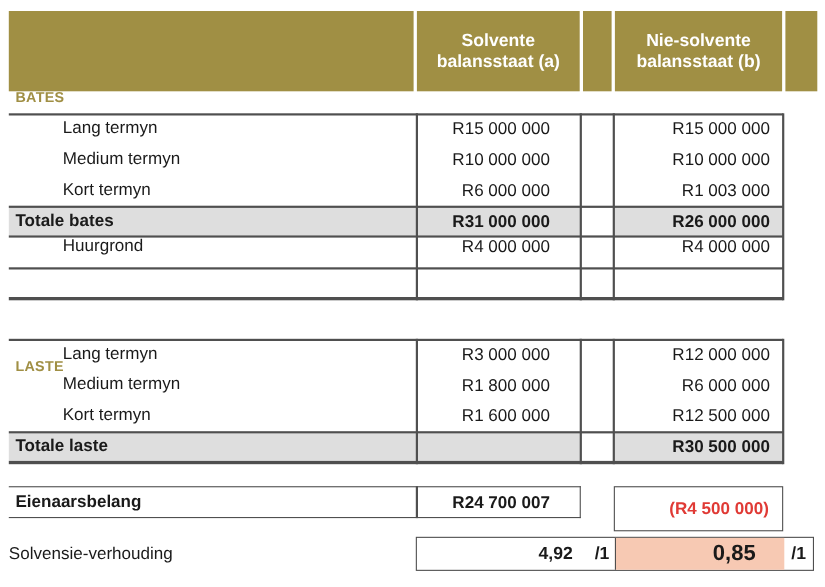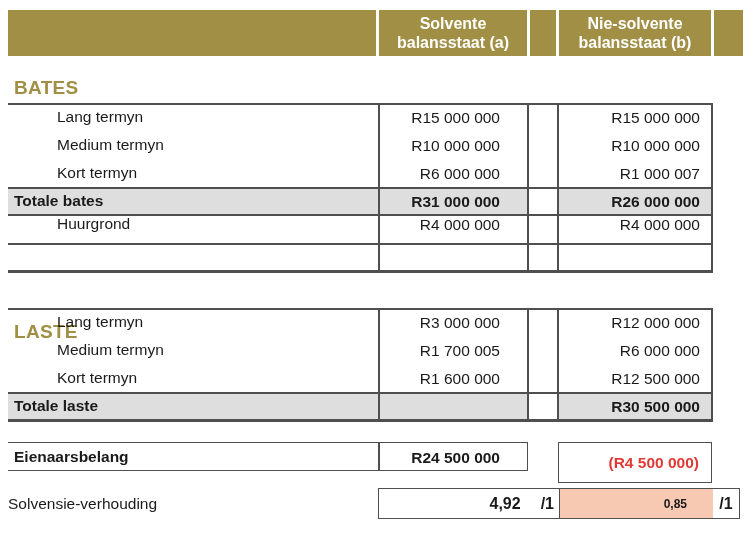--- a/index.html
+++ b/index.html
@@ -12,26 +12,26 @@
     --header-text:#ffffff;
   }
   html,body{margin:0;padding:0;}
   body{
     width:750px;height:534px;background:#ffffff;
     font-family:"Liberation Sans", sans-serif;color:var(--text);
     position:relative;overflow:hidden;font-size:15.5px;
   }
   .page{position:absolute;inset:0;}
   
-  .hdr-seg{position:absolute;top:10px;height:46px;background:var(--gold);}
+  .hdr-seg{position:absolute;top:10px;height:73px;background:var(--gold);}
   .hdr-txt{display:flex;flex-direction:column;justify-content:center;align-items:center;
     color:var(--header-text);font-weight:bold;font-size:16px;line-height:19px;text-align:center;}
   
   .sect{position:absolute;left:14px;height:24px;display:flex;align-items:center;
-    color:var(--gold);font-weight:bold;font-size:19px;letter-spacing:.3px;}
+    color:var(--gold);font-weight:bold;font-size:13px;letter-spacing:.3px;}
   
   .hline{position:absolute;left:8px;width:704px;height:1.5px;background:var(--border);}
   .hline.thick{height:2.5px;}
   .vline{position:absolute;width:1.5px;background:var(--border);}
   
   .grayband{position:absolute;height:25.5px;background:var(--gray);}
   
   .trow{position:absolute;left:8px;width:735px;height:28px;}
   .lbl{position:absolute;top:0;height:100%;display:flex;align-items:center;white-space:nowrap;}
   .lbl.plain{left:49px;}
@@ -51,21 +51,21 @@
   .eq-row{position:absolute;left:8px;top:442px;width:735px;height:29px;}
   
   .ratio-label{position:absolute;left:8px;top:488px;height:31px;display:flex;align-items:center;}
   .ratio-box{position:absolute;left:378px;top:488px;width:362px;height:31px;box-sizing:border-box;
     border:1.5px solid var(--border);display:flex;}
   .ratio-cell-a{width:180px;display:flex;align-items:center;justify-content:flex-end;
     box-sizing:border-box;padding-right:5px;font-weight:bold;font-size:16px;}
   .ratio-cell-a .unit{margin-left:20px;}
   .ratio-cell-b{width:154px;background:var(--salmon);border-left:1.5px solid var(--border);
     box-sizing:border-box;display:flex;align-items:center;justify-content:flex-end;
-    padding-right:26px;font-weight:bold;font-size:12px;}
+    padding-right:26px;font-weight:bold;font-size:20px;}
   .ratio-cell-u{flex:1;display:flex;align-items:center;justify-content:center;font-weight:bold;font-size:16px;}
 </style>
 </head>
 <body>
 
 <div class="page">
 
   <div class="hdr-seg" style="left:8px;width:368px;"></div>
   <div class="hdr-seg hdr-txt" style="left:379px;width:148px;">
     <div>Solvente</div>
@@ -110,21 +110,21 @@
     <div class="val vb">R15 000 000</div>
   </div>
   <div class="trow" style="top:131px;">
     <div class="lbl plain">Medium termyn</div>
     <div class="val va">R10 000 000</div>
     <div class="val vb">R10 000 000</div>
   </div>
   <div class="trow" style="top:159px;">
     <div class="lbl plain">Kort termyn</div>
     <div class="val va">R6 000 000</div>
-    <div class="val vb">R1 000 007</div>
+    <div class="val vb">R1 003 000</div>
   </div>
   <div class="trow bold" style="top:187px;height:27px;">
     <div class="lbl total">Totale bates</div>
     <div class="val va">R31 000 000</div>
     <div class="val vb">R26 000 000</div>
   </div>
   <div class="trow" style="top:215px;height:17px;">
     <div class="lbl plain">Huurgrond</div>
     <div class="val va">R4 000 000</div>
     <div class="val vb">R4 000 000</div>
@@ -132,38 +132,38 @@
 
   <div class="sect" style="top:279px;margin-top:41px;">LASTE</div>
 
   <div class="trow" style="top:308px;">
     <div class="lbl plain">Lang termyn</div>
     <div class="val va">R3 000 000</div>
     <div class="val vb">R12 000 000</div>
   </div>
   <div class="trow" style="top:336px;">
     <div class="lbl plain">Medium termyn</div>
-    <div class="val va">R1 700 005</div>
+    <div class="val va">R1 800 000</div>
     <div class="val vb">R6 000 000</div>
   </div>
   <div class="trow" style="top:364px;">
     <div class="lbl plain">Kort termyn</div>
     <div class="val va">R1 600 000</div>
     <div class="val vb">R12 500 000</div>
   </div>
   <div class="trow bold" style="top:392px;height:27px;">
     <div class="lbl total">Totale laste</div>
     <div class="val vb">R30 500 000</div>
   </div>
 
   <div class="eq-boxA"></div>
   <div class="eq-vline"></div>
   <div class="eq-row">
     <div class="lbl total">Eienaarsbelang</div>
-    <div class="val va bold">R24 500 000</div>
+    <div class="val va bold">R24 700 007</div>
   </div>
   <div class="eq-boxB">(R4 500 000)</div>
 
   <div class="ratio-label">Solvensie-verhouding</div>
   <div class="ratio-box">
     <div class="ratio-cell-a">
       <span>4,92</span>
       <span class="unit">/1</span>
     </div>
     <div class="ratio-cell-b">

